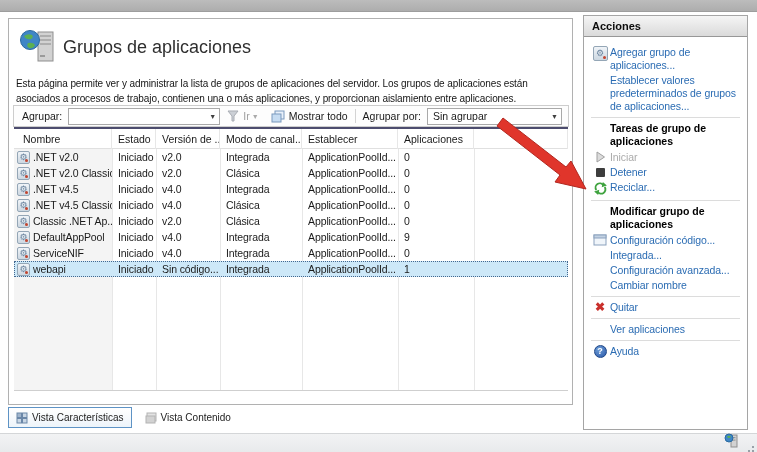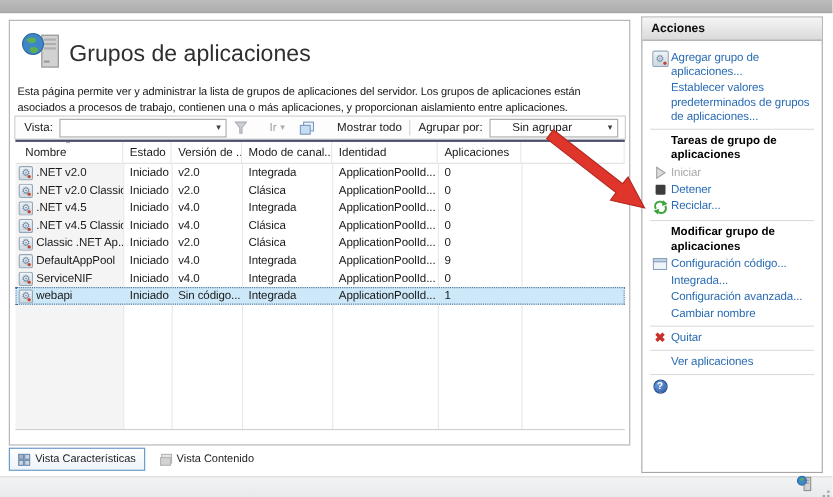--- a/index.html
+++ b/index.html
@@ -15,38 +15,38 @@
     background:linear-gradient(#bcbcbc,#adadad); border-bottom:1px solid #9d9d9d; }
   .status-bar { position:absolute; left:0; top:433px; width:757px; height:19px;
     background:linear-gradient(#f2f3f4,#e8eaec); border-top:1px solid #d4d6d8; }
   .grip { position:absolute; right:3px; bottom:4px; width:2px; height:2px; background:#99a0a8;
     box-shadow:-4px 4px 0 #99a0a8, 0 4px 0 #99a0a8, -8px 8px 0 #99a0a8, -4px 8px 0 #99a0a8, 0 8px 0 #99a0a8; }
   .statusbar-icon { position:absolute; right:18px; bottom:2px; }
 
   
   .main-panel { position:absolute; left:8px; top:18px; width:565px; height:387px;
     background:#fff; border:1px solid #b1b1b1; }
-  .page-title { position:absolute; left:54px; top:18px; font-size:21px; color:#2f2f2f; }
+  .page-title { position:absolute; left:54px; top:18px; font-size:18px; color:#2f2f2f; }
   .title-icon { position:absolute; left:10px; top:10px; }
   .page-desc { position:absolute; left:7px; top:58px; width:552px;
     font-size:10px; letter-spacing:-0.1px; line-height:1.45; color:#151515; }
 
   
   .filter-bar { position:absolute; left:4px; top:86px; width:556px; height:22px;
     border:1px solid #cdcdcd; background:#fdfdfd; display:flex; align-items:center;
     font-size:10.5px; white-space:nowrap; }
   .filter-bar .lbl { margin:0 6px 0 8px; }
   .combo { height:17px; background:#fff; border:1px solid #a9a9a9; display:flex;
-    align-items:center; justify-content:space-between; padding:0 3px 0 20px; }
+    align-items:center; justify-content:space-between; padding:0 3px 0 5px; }
   .combo .arr { font-size:7px; color:#404040; margin-left:6px; }
   .combo.filter-combo { width:152px; }
   .combo.group-combo { flex:1; margin-right:6px; }
   .gray { color:#9e9e9e; }
   .tiny-arr { font-size:7px; color:#aaaaaa; margin:0 5px 0 2px; }
-  .tbtn { display:flex; align-items:center; gap:20px; margin-left:7px; }
+  .tbtn { display:flex; align-items:center; gap:4px; margin-left:7px; }
   .vsep { width:1px; height:14px; background:#d3d3d3; margin:0 7px; }
 
   
   .list { position:absolute; left:5px; top:108px; width:554px; height:264px;
     border-top:2px solid #4c4c6e; border-bottom:1px solid #cfcfcf; background:#fff; overflow:hidden; }
   .col-shade { position:absolute; left:0; top:20px; bottom:0; width:98px; background:#f4f4f4; }
   .col-line { position:absolute; top:20px; bottom:0; width:1px; background:#e7e7e7; }
   .lheader { position:relative; display:grid; grid-template-columns:98px 44px 64px 82px 96px 76px 1fr;
     height:20px; border-bottom:1px solid #e0e0e0; background:#fff; align-items:center; }
   .lheader .hc { padding:0 0 0 6px; border-right:1px solid #e7e7e7; height:20px; line-height:20px;
@@ -108,21 +108,21 @@
       <rect x="21" y="26" width="5" height="2" fill="#9a9a9a"></rect>
       <circle cx="11" cy="11" r="9.5" fill="#3f86c6" stroke="#2a6aa0"></circle>
       <path d="M5,7 q4,-3 8,-1 q2,2 -1,4 q-5,1 -7,-3z" fill="#5cb052"></path>
       <path d="M9,14 q5,-1 7,2 q-2,4 -6,3 q-3,-2 -1,-5z" fill="#5cb052"></path>
     </svg>
   </span>
   <div class="page-title">Grupos de aplicaciones</div>
   <div class="page-desc">Esta página permite ver y administrar la lista de grupos de aplicaciones del servidor. Los grupos de aplicaciones están asociados a procesos de trabajo, contienen una o más aplicaciones, y proporcionan aislamiento entre aplicaciones.</div>
 
   <div class="filter-bar">
-    <span class="lbl">Vista:</span>
+    <span class="lbl">Agrupar:</span>
     <span class="combo filter-combo">
       <span></span>
         <span class="arr">▼</span>
     </span>
     <span class="tbtn">
       <svg width="12" height="12" viewBox="0 0 12 12">
         <polygon points="1,1 11,1 7,6 7,11 5,11 5,6" fill="#ccd0d6" stroke="#a9adb4"></polygon>
       </svg>
       <span class="gray">Ir</span>
     </span>
@@ -153,21 +153,21 @@
     <div class="col-line" style="left:460px"></div>
 
     <div class="lheader">
       <div class="hc first">
         <span class="sort-caret">ˆ</span>
         <span>Nombre</span>
       </div>
       <div class="hc">Estado</div>
       <div class="hc">Versión de ...</div>
       <div class="hc">Modo de canal...</div>
-      <div class="hc">Identidad</div>
+      <div class="hc">Establecer</div>
       <div class="hc">Aplicaciones</div>
       <div class="hc"></div>
     </div>
 
     <div class="lrow">
       <div class="c c-name">
           <span class="pool-icon">⚙</span>
           <span>.NET v2.0</span>
         </div>
       <div class="c">Iniciado</div>
@@ -367,20 +367,21 @@
       <span class="ico"></span>
       <span class="albl alink">Ver aplicaciones</span>
     </div>
 
     <div class="asep"></div>
 
     <div class="aitem">
       <span class="ico">
           <span class="help-icon">?</span>
         </span>
+      <span class="albl alink">Ayuda</span>
     </div>
   </div>
 </div>
 
 <svg class="red-arrow" width="125" height="95" viewBox="0 0 125 95">
   <polygon points="18,6 81,55 86,49 101,77 70,70 75,63 12,14" fill="#e0352b" stroke="#b1271f" stroke-width="1"></polygon>
 </svg>
 
 <div class="status-bar">
   <span class="statusbar-icon">

